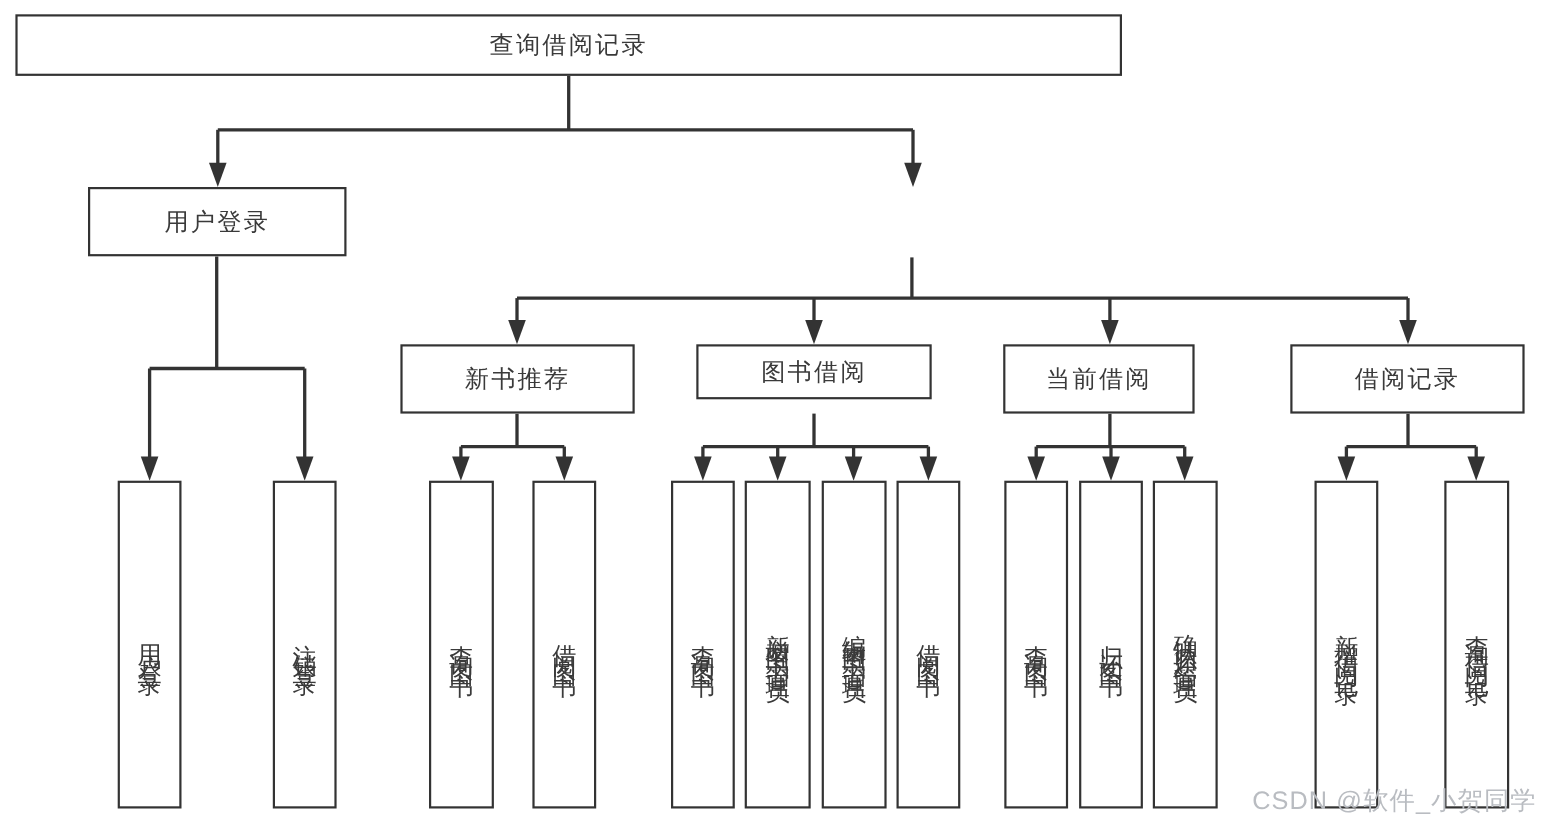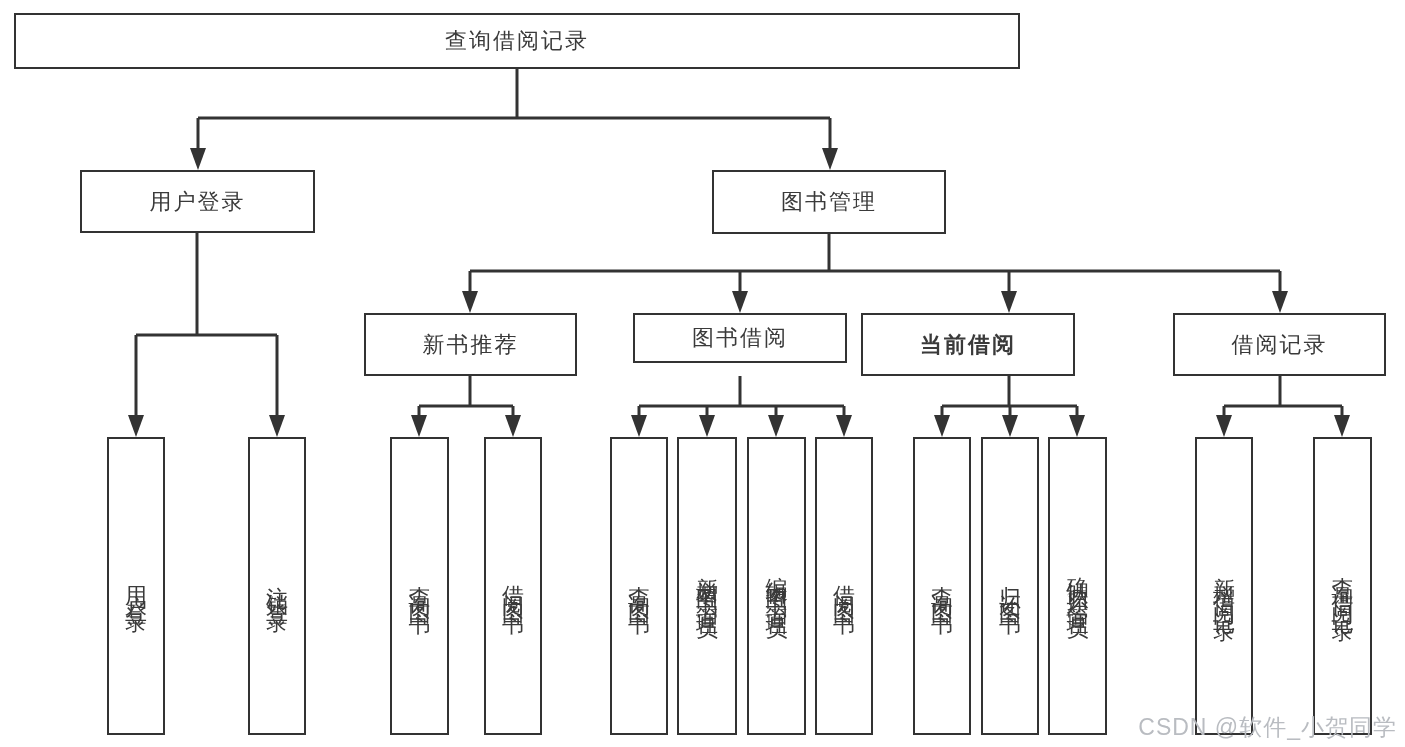--- a/index.html
+++ b/index.html
@@ -126,31 +126,28 @@
     </g>
   </svg>
 
   <div class="node" style="left:14px; top:13px; width:1006px; height:56px;">
     <span>查询借阅记录</span>
   </div>
 
   <div class="node" style="left:80px; top:170px; width:235px; height:63px;">
     <span>用户登录</span>
   </div>
-  <div class="node" style="left:712px; top:170px; width:234px; height:64px;">
-    <span>图书管理</span>
-  </div>
 
   <div class="node" style="left:364px; top:313px; width:213px; height:63px;">
     <span>新书推荐</span>
   </div>
   <div class="node" style="left:633px; top:313px; width:214px; height:50px;">
     <span>图书借阅</span>
   </div>
-  <div class="node" style="left:861px; top:313px; width:214px; height:63px;font-weight:bold;">
+  <div class="node" style="left:912px; top:313px; width:174px; height:63px;">
     <span>当前借阅</span>
   </div>
   <div class="node" style="left:1173px; top:313px; width:213px; height:63px;">
     <span>借阅记录</span>
   </div>
 
   <div class="vnode" style="left:107px; top:437px; width:58px; height:298px;">
     <span class="vlabel">用户登录</span>
   </div>
   <div class="vnode" style="left:248px; top:437px; width:58px; height:298px;">

